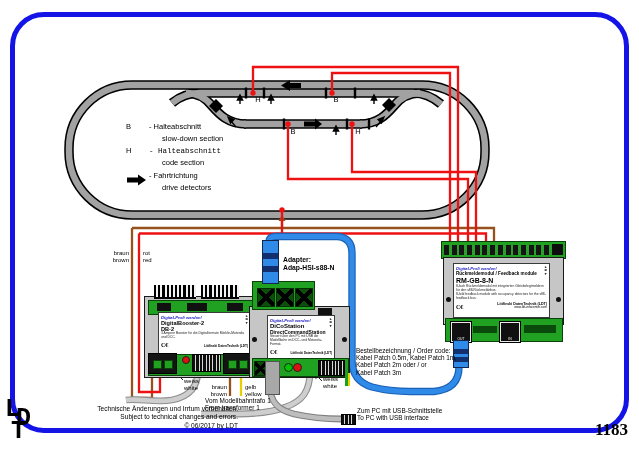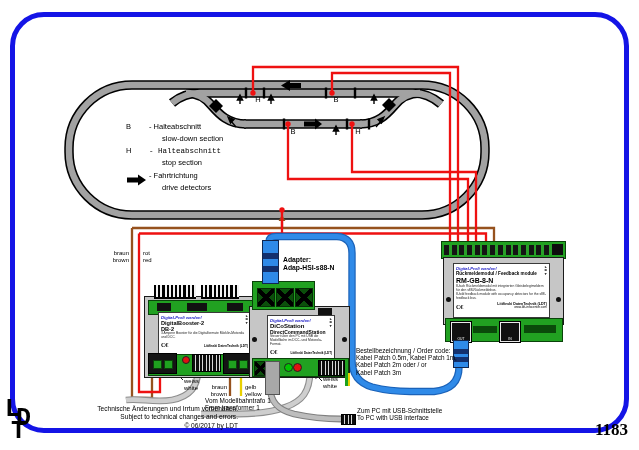--- a/index.html
+++ b/index.html
@@ -274,21 +274,21 @@
   </div>
 
   <div class="abs hatch" style="left:341px;top:414px;width:13px;height:9px;"></div>
 
 
   <div class="abs legend-txt" style="left:126px;top:123px;">B</div>
   <div class="abs legend-txt" style="left:149px;top:123px;">- Halteabschnitt</div>
   <div class="abs legend-txt" style="left:162px;top:135px;">slow-down section</div>
   <div class="abs legend-txt" style="left:126px;top:147px;">H</div>
   <div class="abs legend-txt" style="left:149px;top:147px;font-family:Liberation Mono, monospace;">- Halteabschnitt</div>
-  <div class="abs legend-txt" style="left:162px;top:159px;">stop section</div>
+  <div class="abs legend-txt" style="left:162px;top:159px;">code section</div>
   <div class="abs legend-txt" style="left:149px;top:172px;">- Fahrtrichtung</div>
   <div class="abs legend-txt" style="left:162px;top:184px;">drive detectors</div>
 
   <div class="abs marker" style="left:252px;top:95px;">H</div>
   <div class="abs marker" style="left:330px;top:95px;">B</div>
   <div class="abs marker" style="left:287px;top:127px;">B</div>
   <div class="abs marker" style="left:352px;top:127px;">H</div>
 
   <div class="abs ann" style="left:100px;top:250px;width:29px;text-align:right;">
     <span>braun</span><br><span>brown</span>

